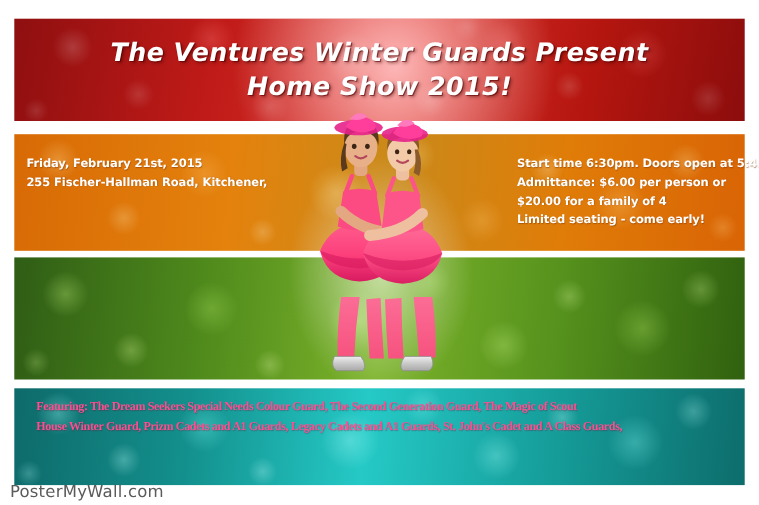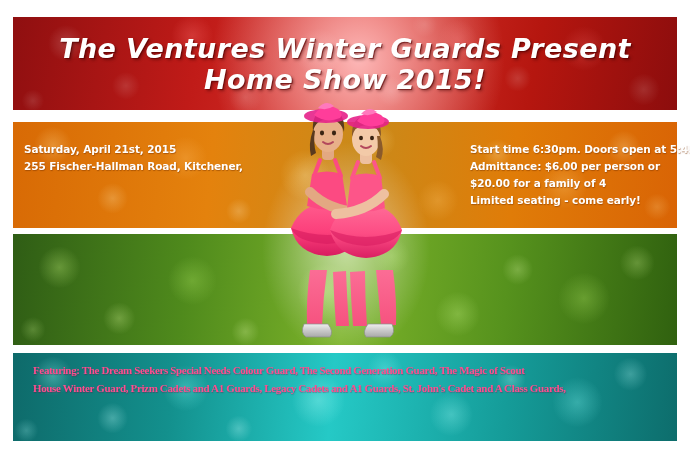--- a/index.html
+++ b/index.html
@@ -65,21 +65,21 @@
     flex-direction: column;
     align-items: center;
     justify-content: center;
     z-index: 3;
   }
   .title-line {
     color: #ffffff;
     font-family: "DejaVu Sans", sans-serif;
     font-weight: bold;
     font-style: italic;
-    font-size: 27px;
+    font-size: 23px;
     line-height: 31px;
     letter-spacing: 0.4px;
     text-shadow:
        1px 1px 0 rgba(90,0,0,0.55),
        2px 2px 3px rgba(60,0,0,0.45);
     white-space: nowrap;
   }
 
   
   #band-orange {
@@ -208,21 +208,21 @@
       <div class="title-line">The Ventures Winter Guards Present</div>
       <div class="title-line">Home Show 2015!</div>
     </div>
   </div>
 
   <div class="band" id="band-orange">
     <div class="bokeh"></div>
   </div>
 
   <div class="info-text" id="info-left">
-    <div>Saturday, April 21st, 2015</div>
+    <div>Friday, February 21st, 2015</div>
     <div>255 Fischer-Hallman Road, Kitchener,</div>
   </div>
 
   <div class="info-text" id="info-right">
     <div>Start time 6:30pm.   Doors open at 5:45pm</div>
     <div>Admittance:  $6.00 per person or</div>
     <div>$20.00 for a family of 4</div>
     <div>Limited seating - come early!</div>
   </div>
 
@@ -326,14 +326,15 @@
       <path d="M103 46 q5 4 10 0" stroke="#b3485c" stroke-width="2" fill="none" stroke-linecap="round"></path>
 
       <g>
         <ellipse cx="110" cy="22" rx="21" ry="7" fill="#e6218a" opacity="0.9"></ellipse>
         <path d="M99 21 q10 -14 24 -6 q6 5 2 9 q-14 6 -26 -3 z" fill="#ff3d9a"></path>
         <path d="M103 14 q8 -9 16 -2 q-7 5 -16 2 z" fill="#ff79bd"></path>
       </g>
     </g>
   </svg>
 
+  <div id="watermark">PosterMyWall.com</div>
 
 </div>
 
 </body></html>

